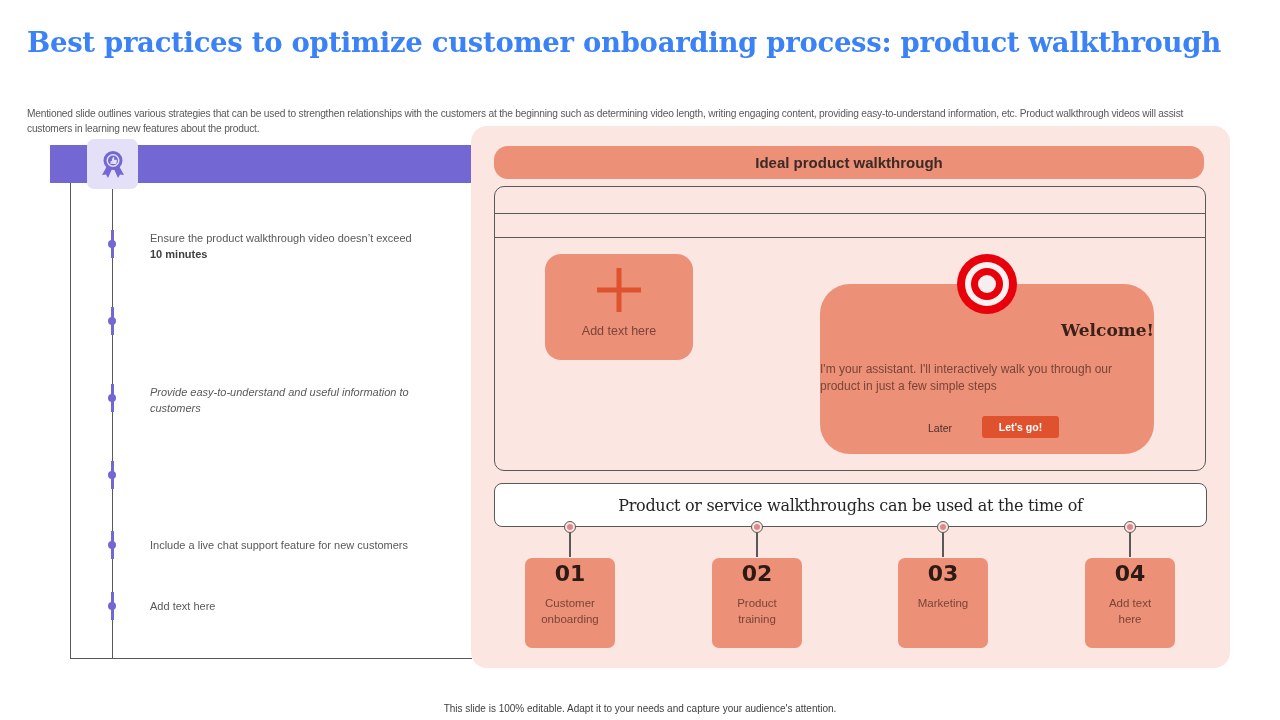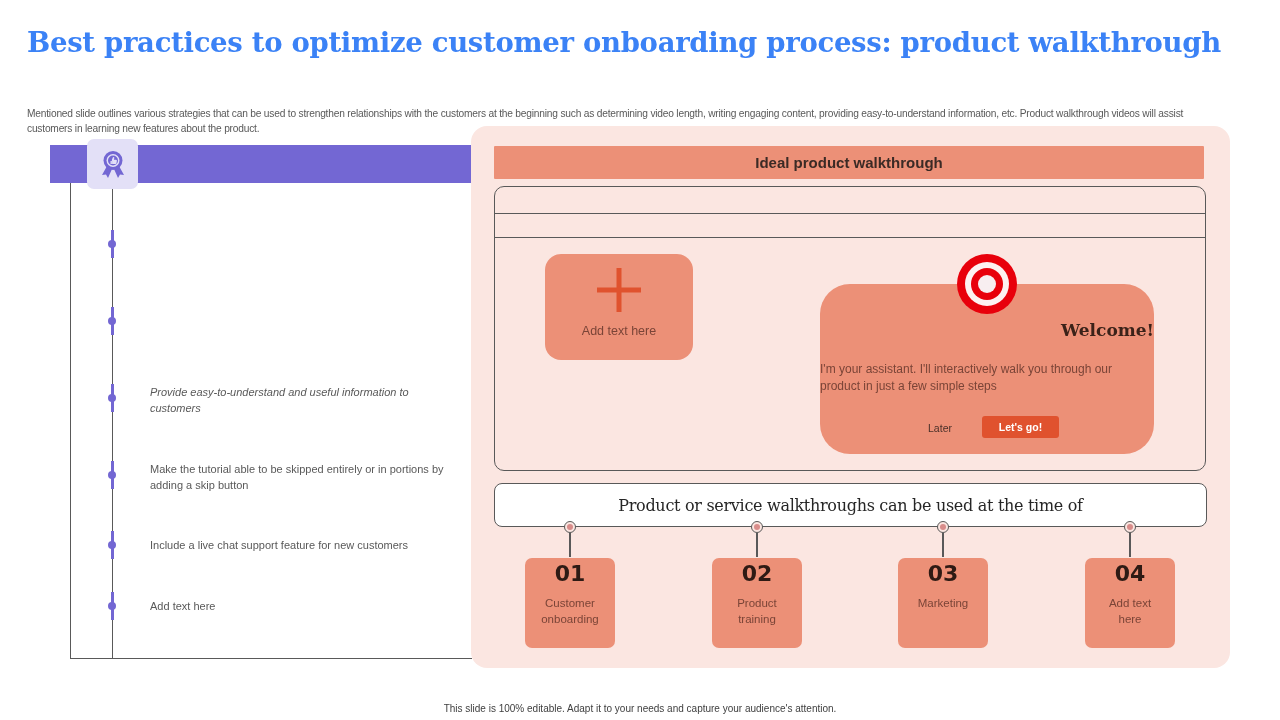--- a/index.html
+++ b/index.html
@@ -51,21 +51,21 @@
   }
   .tl-text b { color: #404040; }
 
   
   .right-panel {
     position: absolute; left: 471px; top: 126px; width: 759px; height: 542px;
     background: #fbe6e1; border-radius: 16px;
   }
   .ipw-header {
     position: absolute; left: 494px; top: 146px; width: 710px; height: 33px;
-    background: #ec9077; border-radius: 1px;
+    background: #ec9077; border-radius: 14px;
     display: flex; align-items: center; justify-content: center;
     font-family: "Liberation Sans", sans-serif; font-weight: bold; font-size: 15px; color: #3b2a25;
   }
   .browser-frame {
     position: absolute; left: 494px; top: 186px; width: 712px; height: 285px;
     border: 1.2px solid #595959; border-radius: 10px;
   }
   .browser-line1 { position: absolute; left: 0; right: 0; top: 26px; height: 1.2px; background: #595959; }
   .browser-line2 { position: absolute; left: 0; right: 0; top: 50px; height: 1.2px; background: #595959; }
 
@@ -159,40 +159,43 @@
   </svg>
 </div>
 <div class="bp-title">Best practices</div>
 <div class="timeline-line"></div>
 
 <div class="tl-item" style="top:230px;">
   <div class="tl-marker">
       <div class="bar"></div>
       <div class="dot"></div>
     </div>
+  <div class="tl-text">
+    <span>Ensure the product walkthrough video doesn’t exceed</span><br>
+    <b>10 minutes</b>
+  </div>
 </div>
 <div class="tl-item" style="top:307px;">
   <div class="tl-marker">
       <div class="bar"></div>
       <div class="dot"></div>
     </div>
 </div>
 <div class="tl-item" style="top:384px;font-style:italic;">
   <div class="tl-marker">
       <div class="bar"></div>
       <div class="dot"></div>
     </div>
   <div class="tl-text">Provide easy-to-understand and useful information to customers</div>
 </div>
 <div class="tl-item" style="top:461px;">
   <div class="tl-marker">
       <div class="bar"></div>
       <div class="dot"></div>
     </div>
-  <div class="tl-text">Make the tutorial able to be skipped entirely or in portions by adding a skip button</div>
 </div>
 <div class="tl-item" style="top:531px;">
   <div class="tl-marker">
       <div class="bar"></div>
       <div class="dot"></div>
     </div>
   <div class="tl-text" style="top:6px; width:310px;">Include a live chat support feature for new customers</div>
 </div>
 <div class="tl-item" style="top:592px;">
   <div class="tl-marker">

